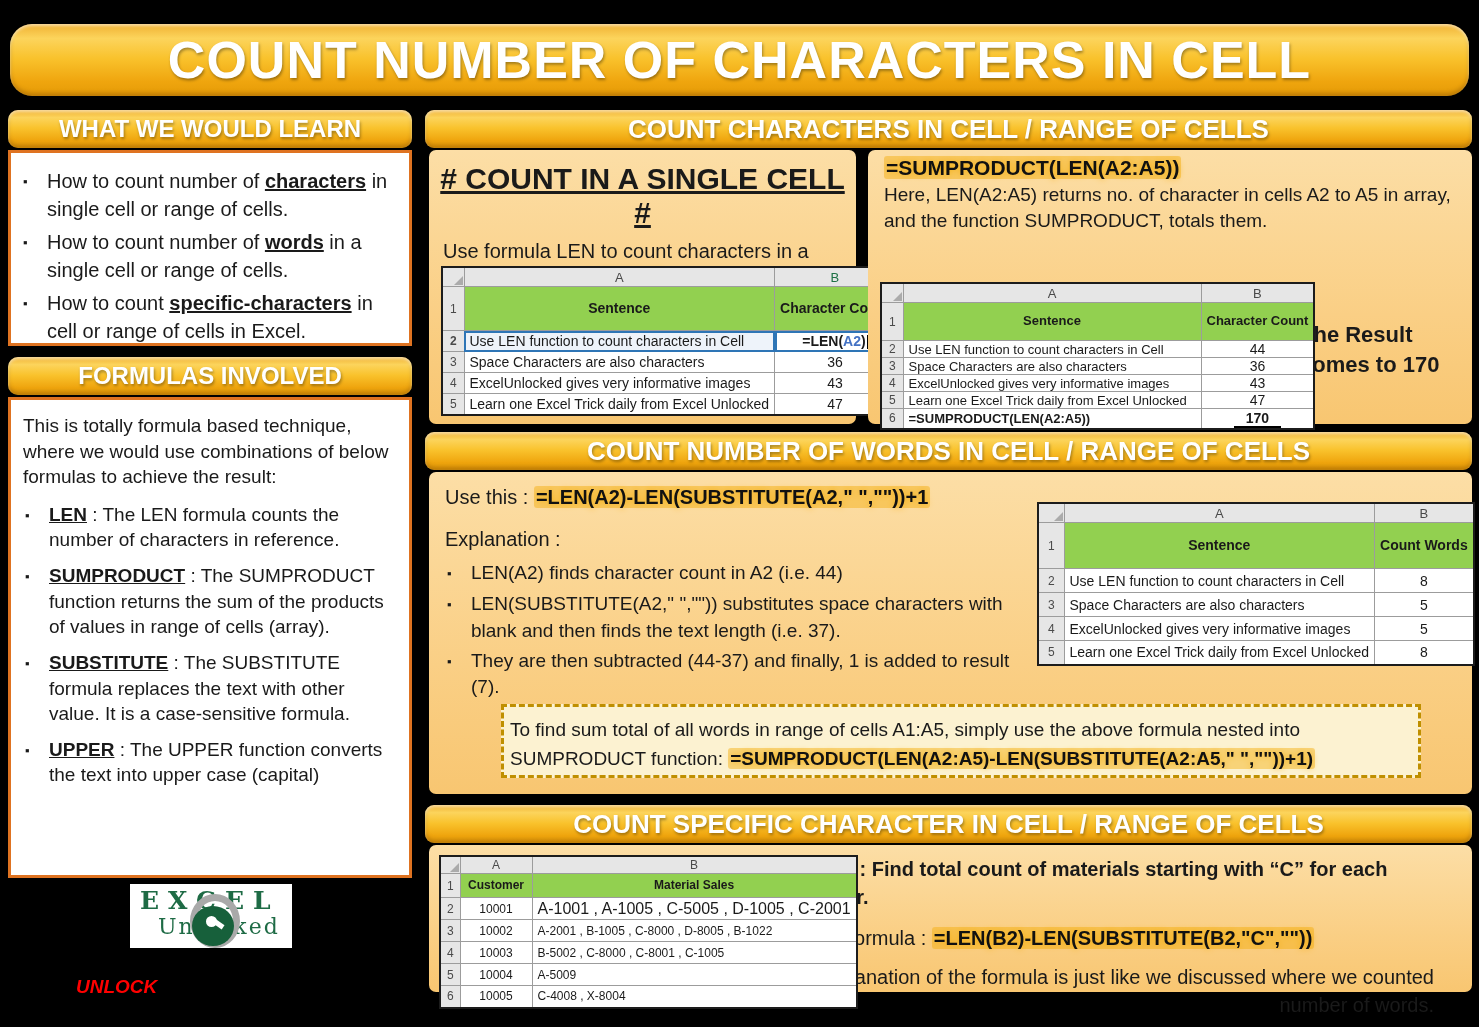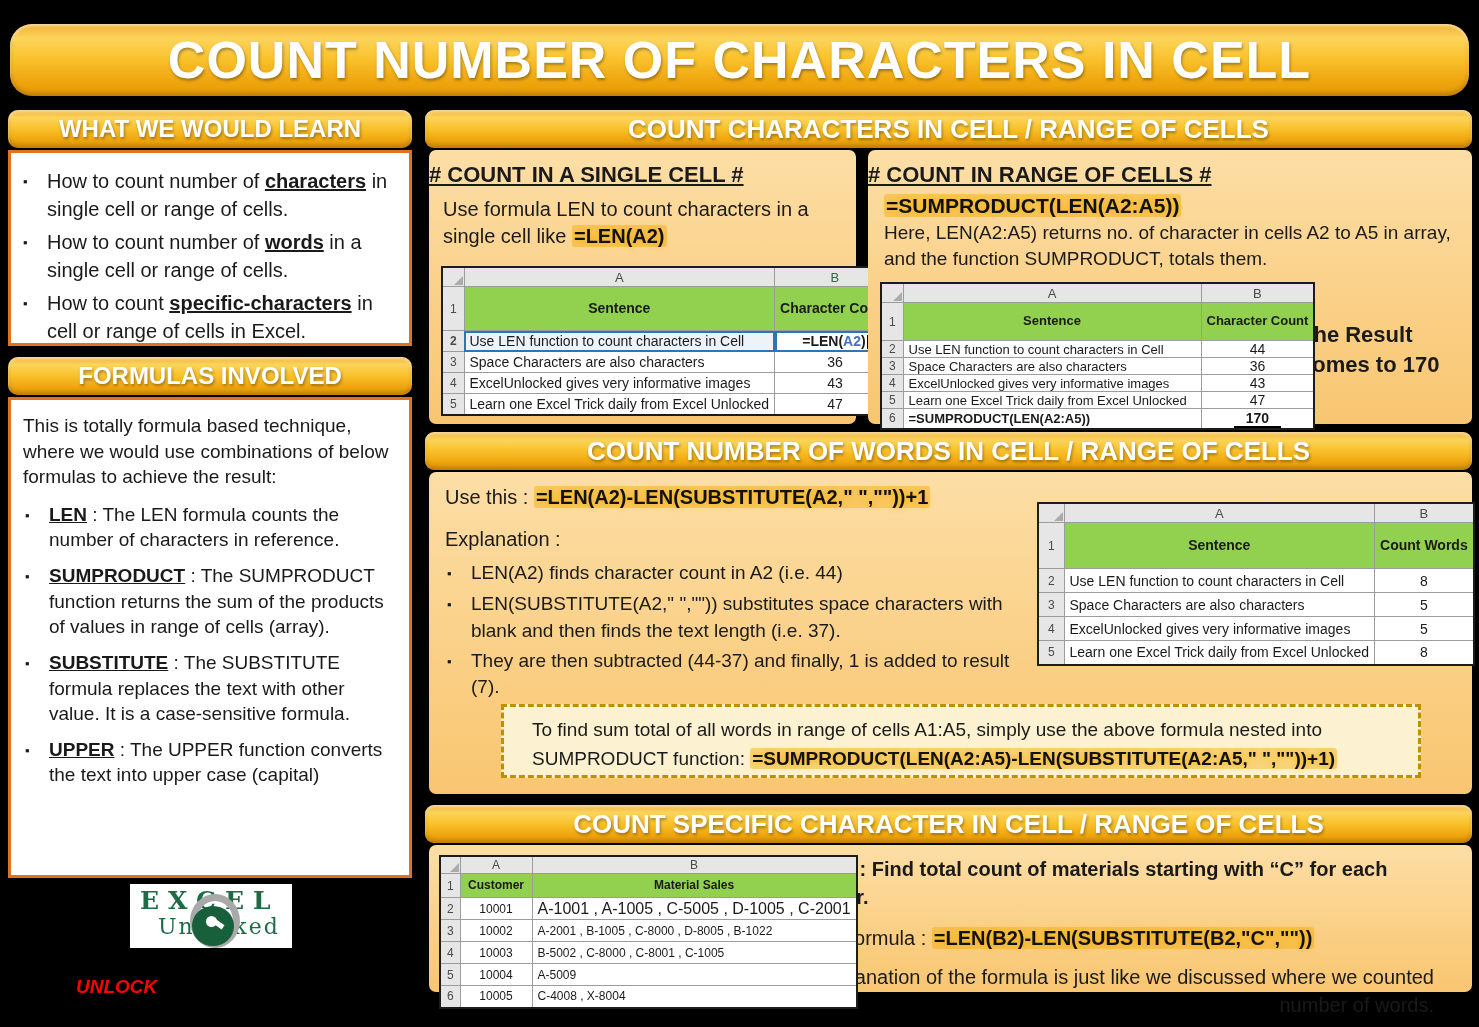--- a/index.html
+++ b/index.html
@@ -19,21 +19,21 @@
   .formulas-box{top:397px;height:481px;padding:13px 12px 0 12px;}
   .bullet-row{display:flex;margin-bottom:6px;font-size:20px;line-height:1.38;}
   .bullet-marker{flex:0 0 24px;font-size:13px;line-height:2.1;padding-left:2px;}
   .em-ul{font-weight:700;text-decoration:underline;}
   .term{font-weight:700;text-decoration:underline;}
   .intro-text{font-size:19px;line-height:1.35;margin-bottom:12px;}
   .f-item{display:flex;margin-bottom:11px;font-size:19px;line-height:1.33;}
   
   .panel{position:absolute;background:linear-gradient(180deg,#FCDEA6 0%,#FACF85 60%,#F8C671 100%);
          border-radius:7px;box-sizing:border-box;}
-  .p-heading{font-weight:700;text-decoration:underline;font-size:22px;margin-top:12px;}
+  .p-heading{font-weight:700;text-decoration:underline;font-size:30px;text-align:center;margin-top:12px;}
   .hl{font-weight:700;color:#111;background:rgba(243,173,12,.45);text-shadow:0 0 6px #F3AD0C;border-radius:3px;padding:0 2px;}
   .body-text{font-size:20px;line-height:1.35;}
   
   table.xl{border-collapse:collapse;background:#fff;border:2px solid #1c1c1c;table-layout:fixed;position:absolute;}
   table.xl td{border:1px solid #9C9C9C;padding:0 5px;overflow:hidden;white-space:nowrap;}
   td.corner{background:#E6E6E6;position:relative;}
   td.corner::after{content:"";position:absolute;right:1px;bottom:1px;width:0;height:0;
                    border-left:9px solid transparent;border-bottom:9px solid #ABABAB;}
   td.cl{background:#E6E6E6;color:#4a4a4a;text-align:center;font-size:13px;height:18px;}
   td.rn{background:#E6E6E6;color:#4a4a4a;text-align:center;font-size:12px;}
@@ -44,21 +44,21 @@
   .sel-a{outline:2px solid #2E75B6;outline-offset:-2px;background:#EEF3FA;}
   .edit-cell{outline:2px solid #2E75B6;outline-offset:-2px;font-weight:700;text-align:center;position:relative;}
   .edit-cell .ref{color:#4472C4;}
   .caret{display:inline-block;width:1px;height:14px;background:#000;vertical-align:middle;margin-left:1px;}
   .edit-cell::after{content:"";position:absolute;right:-2px;bottom:-2px;width:5px;height:5px;background:#1E7145;border:1px solid #fff;}
   .rn-sel{color:#1E7145;font-weight:700;}
   .bold-cell{font-weight:700;}
   .total-ul{font-weight:700;border-bottom:2px solid #000;padding:0 12px;}
   
   .note-box{position:absolute;background:#FCF2D1;border:3px dashed #BF8F00;box-sizing:border-box;
-            font-size:19px;line-height:1.5;padding:9px 28px;}
+            font-size:19px;line-height:1.5;padding:9px 6px;}
   
   .logo-box{position:absolute;left:130px;top:884px;width:162px;height:64px;background:#fff;}
   .logo-excel{position:absolute;left:10px;top:2px;font-family:"DejaVu Serif",serif;font-weight:700;
               font-size:25px;letter-spacing:9px;color:#1E6B45;}
   .logo-unlocked{position:absolute;left:28px;top:30px;font-family:"DejaVu Serif",serif;
               font-size:22px;letter-spacing:2px;color:#1E6B45;}
   .lock-ring{position:absolute;left:60px;top:10px;width:36px;height:40px;border:7px solid #A9A9A9;border-radius:50%;}
   .lock-body{position:absolute;left:62px;top:22px;width:42px;height:40px;background:#17603B;border-radius:50%;}
   .keyhole{position:absolute;left:14px;top:10px;width:11px;height:11px;background:#fff;border-radius:50%;}
   .keyhole::after{content:"";position:absolute;left:8px;top:6px;width:10px;height:5px;background:#fff;transform:rotate(35deg);}
@@ -172,21 +172,20 @@
     </tr>
     <tr style="height:21px;">
       <td class="rn">5</td>
       <td class="acell">Learn one Excel Trick daily from Excel Unlocked</td>
       <td class="bcell">47</td>
     </tr>
   </tbody>
     </table>
 
   <div class="panel" style="left:868px;top:150px;width:604px;height:274px;">
-    <div class="p-heading"># COUNT IN RANGE OF CELLS #</div>
     <div style="margin:6px 16px 0 16px;font-size:21px;">
       <span class="hl">=SUMPRODUCT(LEN(A2:A5))</span>
     </div>
     <div class="body-text" style="margin:2px 16px 0 16px;font-size:19px;">Here, LEN(A2:A5) returns no. of character in cells A2 to A5 in array, and the function SUMPRODUCT, totals them.</div>
     <div style="position:absolute;left:432px;top:170px;width:165px;font-size:22px;font-weight:700;line-height:1.35;">The Result comes to 170</div>
   </div>
   <table class="xl" style="left:880px;top:282px;font-size:13px;">
     <colgroup>
         <col style="width:22px;">
         <col style="width:298px;">

